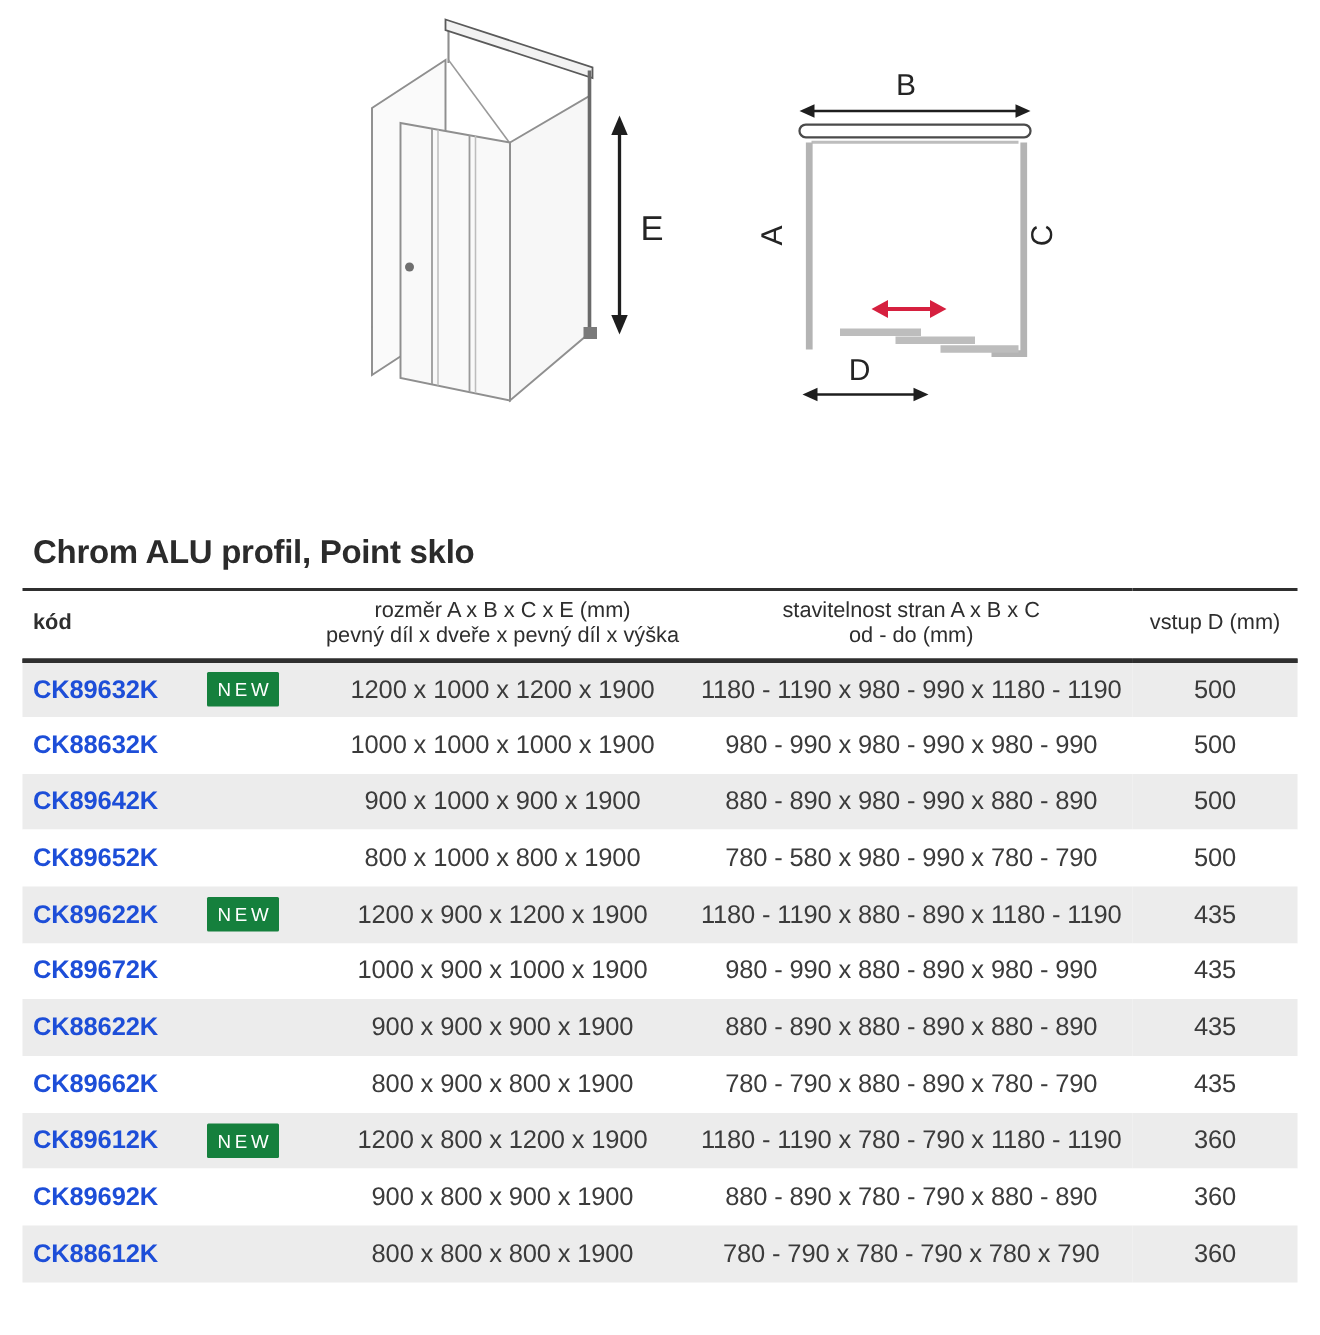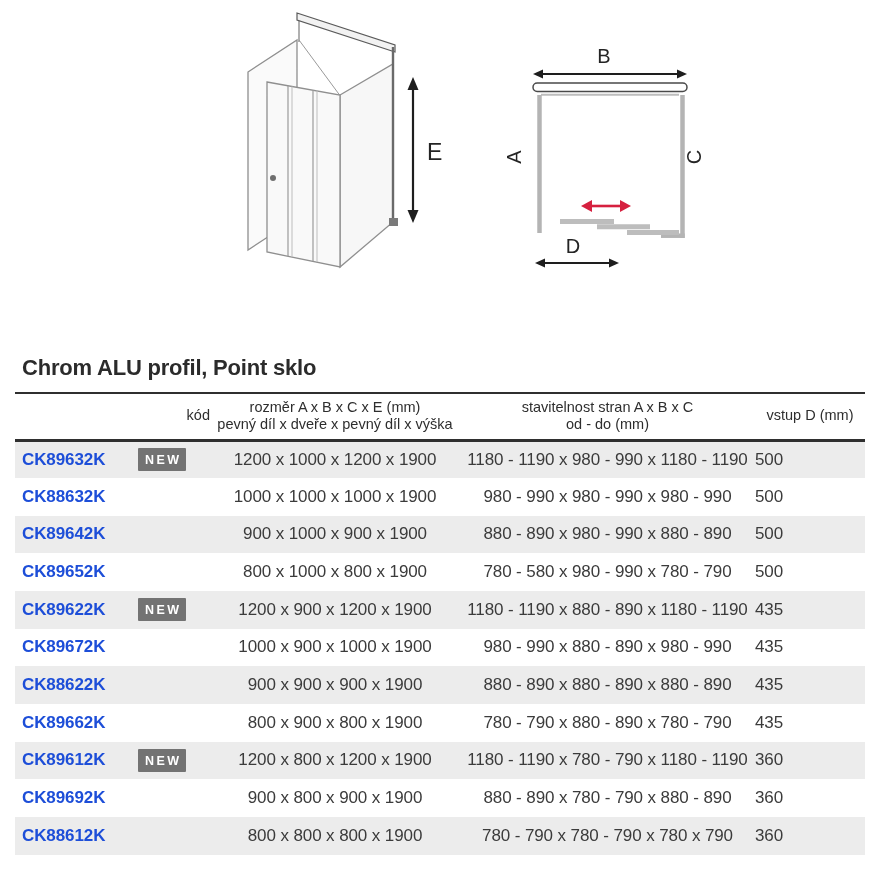--- a/index.html
+++ b/index.html
@@ -34,21 +34,21 @@
 
   .spec-table thead th {
     border-bottom: 3px solid #2f2f2f;
     font-weight: 400;
     font-size: 14.5px;
     line-height: 1.16;
     color: #2e2e2e;
     padding: 5px 0 6px 0;
     vertical-align: middle;
   }
-  .spec-table thead th.th-code { text-align: right; padding-left: 7px; }
+  .spec-table thead th.th-code { text-align: left; padding-left: 7px; font-weight: bold; }
   .spec-table thead th.th-mid  { text-align: center; }
   .spec-table thead th.th-entry{ text-align: center; }
 
   .spec-table tbody td {
     height: 37.7px;
     font-size: 17px;
     color: #3b3b3b;
     letter-spacing: -0.1px;
     padding: 0;
     vertical-align: middle;
@@ -62,32 +62,32 @@
   }
   .cell-code .code-wrap { display: flex; align-items: center; }
   .code-text {
     font-weight: 700;
     color: #1d4ed8;
     width: 116px;
     flex: 0 0 116px;
   }
   .new-badge {
     display: inline-block;
-    background: #737373;
+    background: #15803d;
     color: #ffffff;
     font-size: 12.5px;
-    font-weight: 700;
+    font-weight: 400;
     letter-spacing: 2.5px;
     line-height: 1;
     padding: 6px 4px 5px 7px;
     border-radius: 1px;
   }
   .cell-size  { text-align: center; }
   .cell-range { text-align: center; }
-  .cell-entry { }
+  .cell-entry { text-align: center; }
 
   .svg-label {
     font-family: "Liberation Sans", sans-serif;
     fill: #242424;
   }
 </style>
 </head>
 <body>
 
 <div class="diagram-area">

